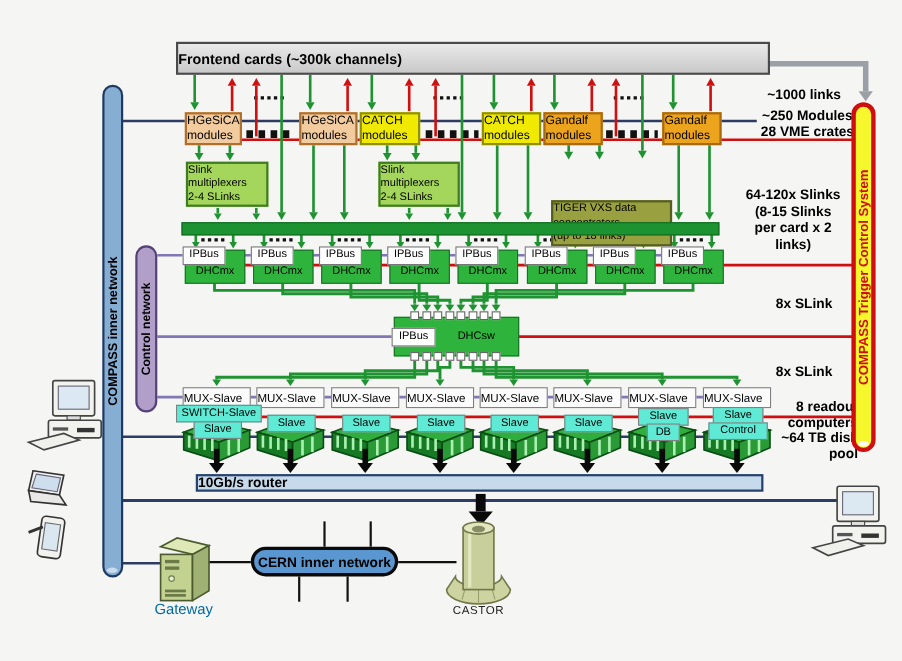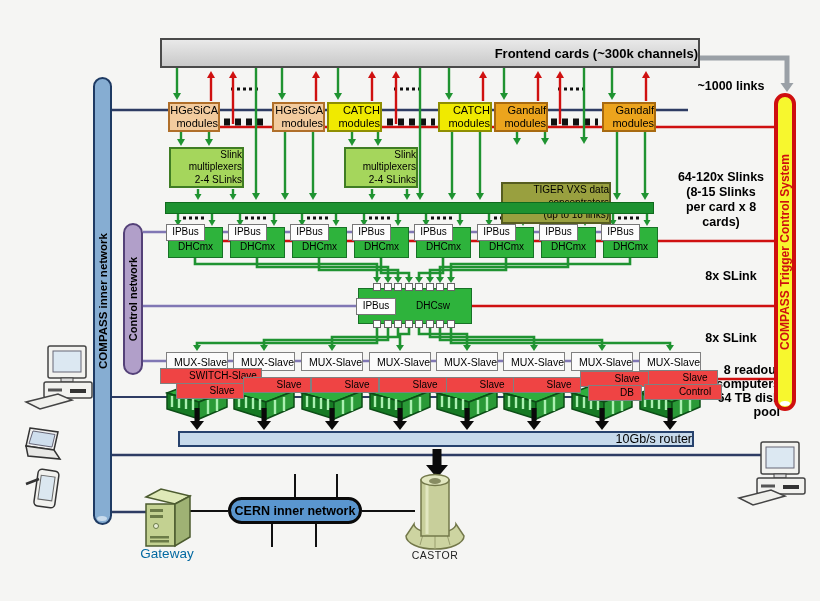--- a/index.html
+++ b/index.html
@@ -1,31 +1,31 @@
 <!DOCTYPE html>
 <html><head>
 <meta charset="utf-8">
 <style>
   html,body{margin:0;padding:0;background:#f5f5f3;}
   #stage{position:relative;width:820px;height:601px;background:#f5f5f3;overflow:hidden;
          font-family:"Liberation Sans",sans-serif;}
   #wires{position:absolute;left:0;top:0;z-index:1;}
   .abs{position:absolute;z-index:3;}
   .box{position:absolute;box-sizing:border-box;display:flex;flex-direction:column;
-       align-items:flex-end;justify-content:center;text-align:center;z-index:2;}
+       align-items:flex-start;justify-content:center;text-align:center;z-index:2;}
   .module{border:2px solid;font-size:11px;line-height:13px;color:#000;}
   .conc{border:2px solid;font-size:10px;line-height:12.5px;color:#000;}
   .busbar{position:absolute;background:#1d9230;border:1px solid #0f6b1d;z-index:2;}
   .dhc{background:#2eb33c;border:1.5px solid #177226;}
   .dhclabel{text-align:center;font-size:10px;line-height:14px;color:#000;z-index:4;}
   .ipbus{background:#fdfdfd;border:1px solid #777;font-size:10px;line-height:14px;
          text-align:center;color:#000;z-index:5;}
   .muxbox{background:#fbfbfb;border:1.2px solid #808080;font-size:10.5px;color:#000;z-index:3;}
-  .slabel{position:absolute;background:#ef4444;border:1px solid #808080;font-size:10px;
-          line-height:13px;text-align:center;color:#000;z-index:6;padding-left:24px;}
+  .slabel{position:absolute;background:#5eead4;border:1px solid #808080;font-size:10px;
+          line-height:13px;text-align:center;color:#000;z-index:6;}
   .ann{position:absolute;font-size:12.5px;font-weight:bold;color:#000;text-align:center;
        line-height:15px;z-index:3;}
   .vbar{position:absolute;box-sizing:border-box;z-index:3;}
   .vtext{position:absolute;left:50%;top:50%;transform:translate(-50%,-50%) rotate(-90deg);
          white-space:nowrap;font-weight:bold;}
   .port{position:absolute;width:8px;height:8px;background:#fdfdfd;border:1px solid #666;
         box-sizing:border-box;z-index:5;}
   .capsule{display:flex;align-items:center;justify-content:center;font-weight:bold;
            font-size:12.5px;color:#000;}
 </style>
@@ -483,25 +483,29 @@
   <div class="port" style="left:415px;top:320px;"></div>
       <div class="port" style="left:426px;top:283px;"></div>
   <div class="port" style="left:426px;top:320px;"></div>
       <div class="port" style="left:436px;top:283px;"></div>
   <div class="port" style="left:436px;top:320px;"></div>
       <div class="port" style="left:447px;top:283px;"></div>
   <div class="port" style="left:447px;top:320px;"></div>
     </div>
 
   <div class="ann" style="left:690px;top:79px;width:82px;">~1000 links</div>
+  <div class="ann" style="left:686px;top:98px;width:96px;">
+    <div>~250 Modules</div>
+    <div>28 VME crates</div>
+  </div>
   <div class="ann" style="left:662px;top:170px;width:118px;">
     <div>64-120x Slinks</div>
     <div>(8-15 Slinks</div>
-    <div>per card x 8</div>
-    <div>cards)</div>
+    <div>per card x 2</div>
+    <div>links)</div>
   </div>
   <div class="ann" style="left:694px;top:269px;width:74px;">8x SLink</div>
   <div class="ann" style="left:694px;top:331px;width:74px;">8x SLink</div>
   <div class="ann" style="left:662px;top:363px;width:118px;line-height:14px;text-align:right;">
     <div>8 readout</div>
     <div>computers</div>
     <div>~64 TB disk</div>
     <div>pool</div>
   </div>
 
@@ -511,21 +515,21 @@
   </div>
   <div class="vbar" style="left:123px;top:223px;width:20px;height:152px;background:#b19fc9;border:2px solid #544178;border-radius:10px;">
     <div class="vtext" style="font-size:11px;color:#000;">Control network</div>
   </div>
   <div class="vbar" style="left:774px;top:93px;width:22px;height:318px;background:#f7f72e;border:4px solid #cf0f0f;border-radius:11px;">
     <div class="vtext" style="font-size:12px;color:#cf0f0f;">COMPASS Trigger Control System</div>
     <div style="position:absolute;left:2px;bottom:1px;width:10px;height:5px;background:#fff;border-radius:50%;"></div>
   </div>
 
   <div class="box" style="left:178px;top:431px;width:516px;height:16px;background:#c7daeb;border:2px solid #27426d;">
-    <div style="font-size:12.5px;font-weight:normal;">10Gb/s router</div>
+    <div style="font-size:12.5px;font-weight:bold;">10Gb/s router</div>
   </div>
 
   <div class="box capsule" style="left:228px;top:497px;width:134px;height:27px;background:#5a96cf;border:3.5px solid #0a0a0a;border-radius:14px;">
     <span>CERN inner network</span>
   </div>
 
   <div class="abs" style="left:130px;top:546px;width:74px;text-align:center;font-size:13.5px;color:#0369a1;">Gateway</div>
   <div class="abs" style="left:403px;top:549px;width:64px;text-align:center;font-size:10.5px;letter-spacing:.5px;color:#222;">CASTOR</div>
 </div>
 

